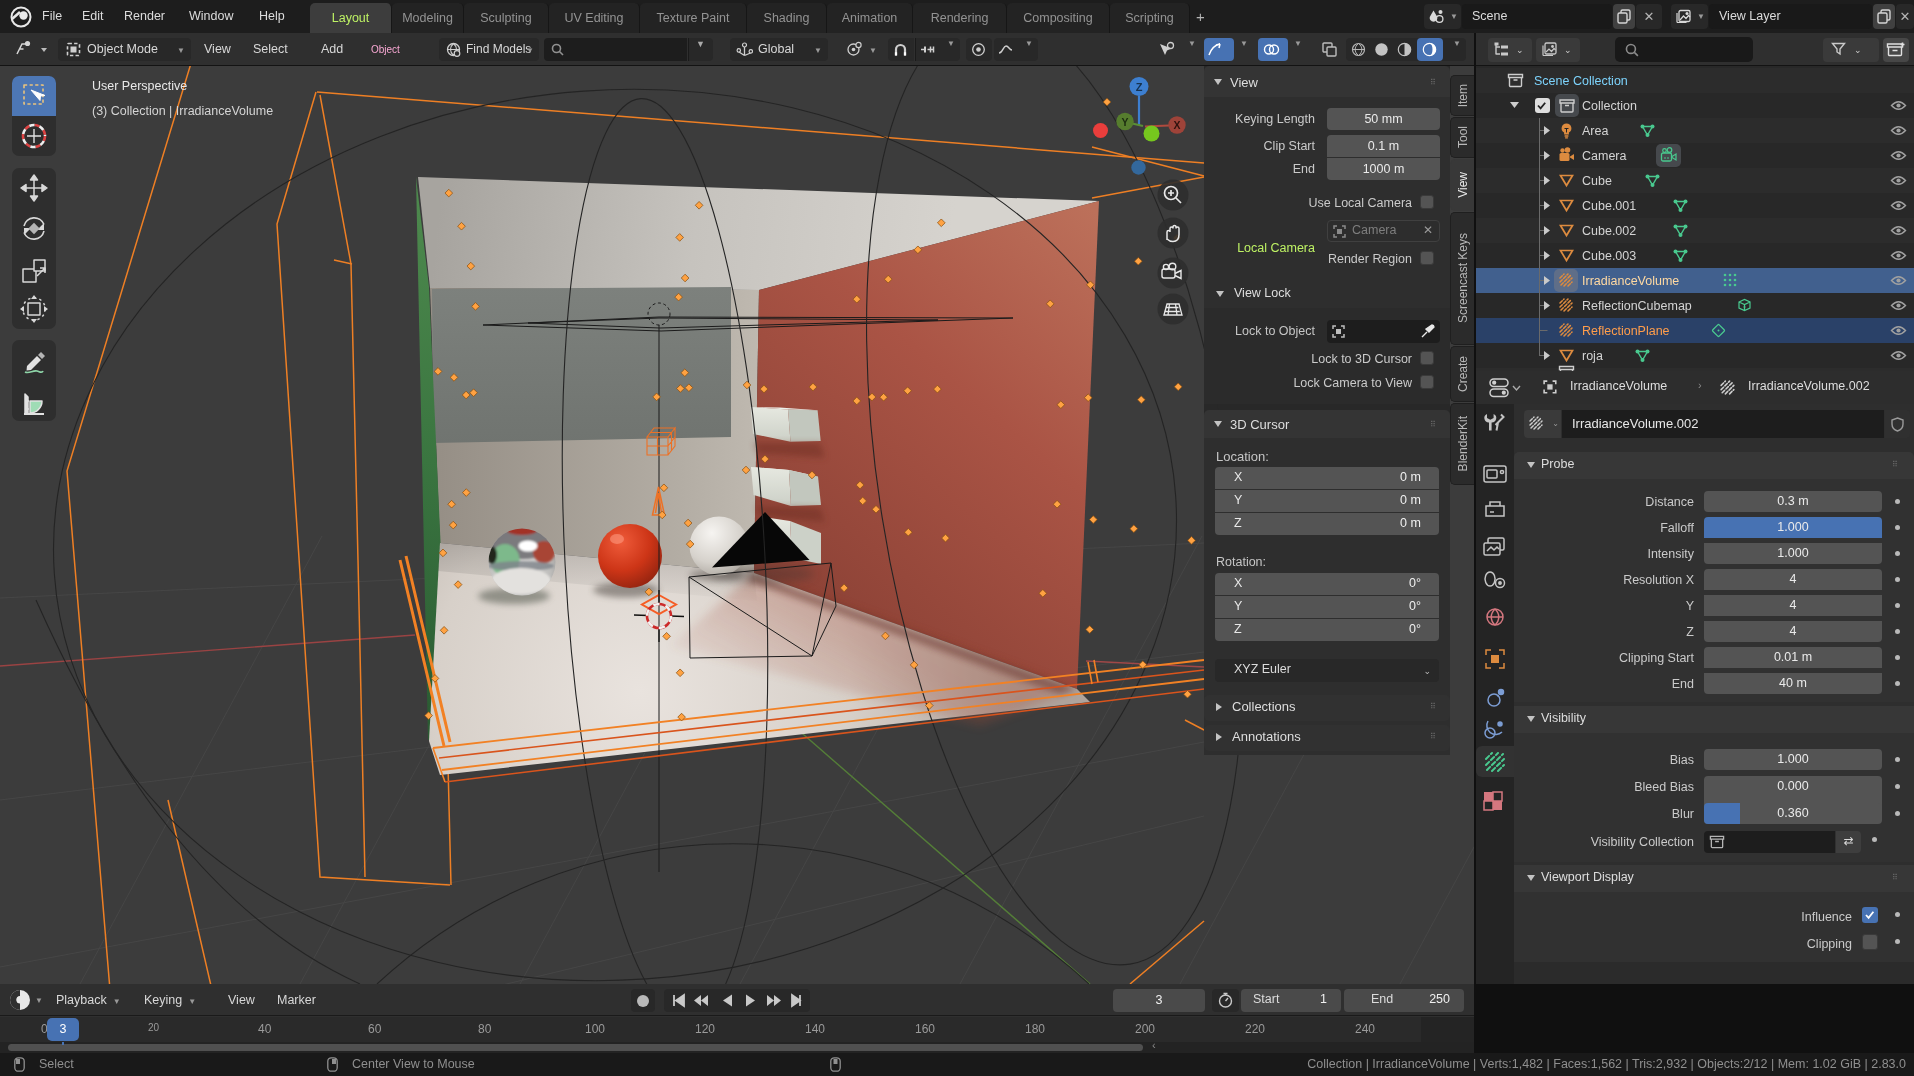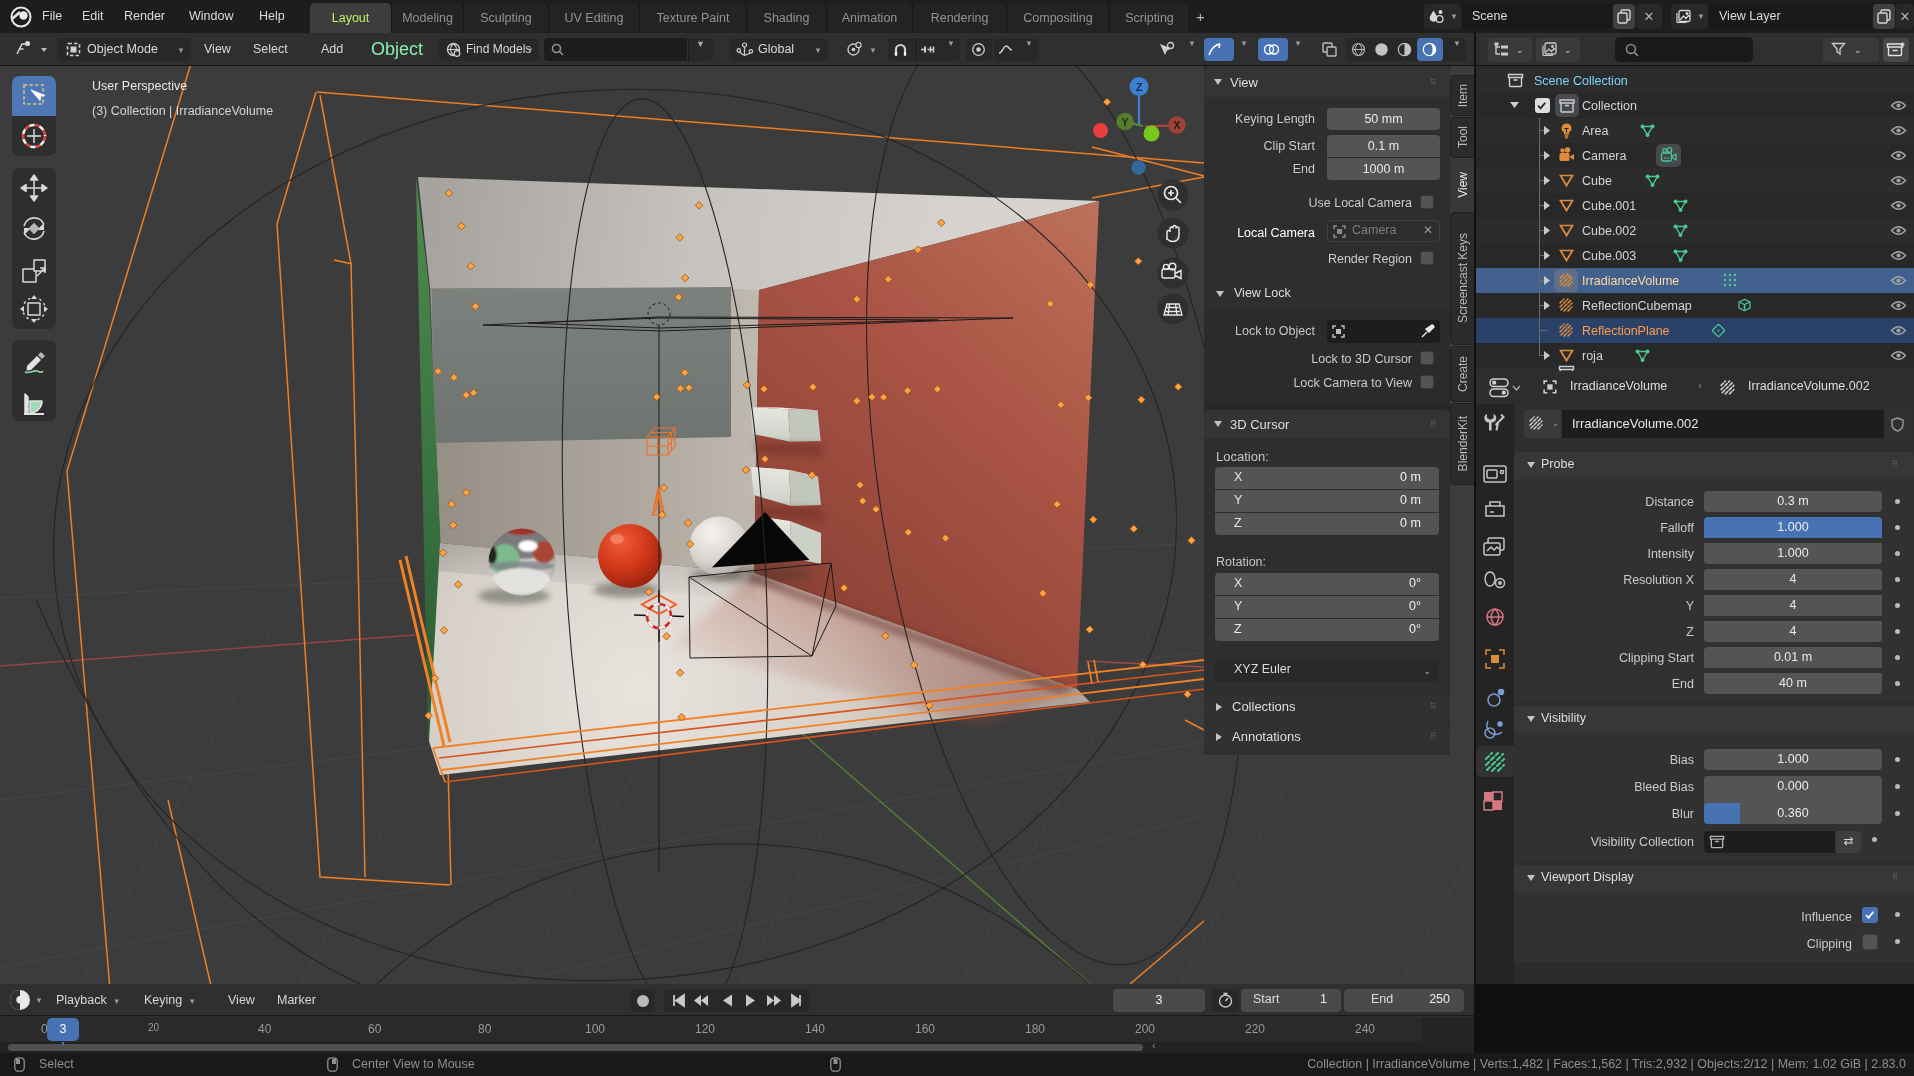--- a/index.html
+++ b/index.html
@@ -106,21 +106,21 @@
         <path d="M25 8 l5 4 M30 8 l-5 4" stroke="#999" stroke-width="0"></path>
         <path d="M27 9 l6 0 -3 4 z" fill="#bbb"></path>
       </svg>
 <div class="hbtn" style="left:58px;width:133px"><svg class="abs" style="left:7px;top:3px" width="17" height="17" viewBox="0 0 17 17">
           <rect x="2.5" y="2.5" width="12" height="12" rx="1" fill="none" stroke="#cfcfcf" stroke-width="1.6" stroke-dasharray="3.4 2.2"></rect>
           <rect x="5.5" y="5.5" width="6" height="6" fill="#cfcfcf"></rect>
         </svg><span style="margin-left:29px">Object Mode</span><span style="position:absolute;right:6px;top:1px;color:#999;font-size:8px">▼</span></div>
 <div class="t" style="left:204px;top:5px;line-height:23px;color:#d8d8d8;font-size:12.5px">View</div>
 <div class="t" style="left:253px;top:5px;line-height:23px;color:#d8d8d8;font-size:12.5px">Select</div>
 <div class="t" style="left:321px;top:5px;line-height:23px;color:#d8d8d8;font-size:12.5px">Add</div>
-<div class="t" style="left:371px;top:5px;line-height:23px;color:#86efac;font-size:18px">Object</div>
+<div class="t" style="left:371px;top:5px;line-height:23px;color:#f9a8d4;font-size:10px">Object</div>
 <div class="hbtn" style="left:439px;width:100px"><svg class="abs" style="left:6px;top:3px" width="17" height="17" viewBox="0 0 17 17">
           <circle cx="8.5" cy="8.5" r="6" fill="none" stroke="#cfcfcf" stroke-width="1.3"></circle>
           <path d="M2.5 8.5 h12 M8.5 2.5 c-4 3.5 -4 8.5 0 12 M8.5 2.5 c4 3.5 4 8.5 0 12" stroke="#cfcfcf" stroke-width="1.1" fill="none"></path>
           <circle cx="12" cy="12.5" r="2.8" fill="#2a2a2a" stroke="#cfcfcf" stroke-width="1.2"></circle>
         </svg><span style="margin-left:27px;font-size:12px">Find Models</span><span style="position:absolute;right:5px;top:1px;color:#999;font-size:8px">▼</span></div>
 <div class="abs" style="left:544px;top:5px;width:143px;height:23px;background:#1d1d1d;border-radius:4px 0 0 4px">
         <svg class="abs" style="left:6px;top:4px" width="15" height="15" viewBox="0 0 15 15">
           <circle cx="6.5" cy="6.5" r="4" fill="none" stroke="#909090" stroke-width="1.6"></circle>
           <path d="M9.5 9.5 l3.5 3.5" stroke="#909090" stroke-width="1.6"></path>
         </svg>
@@ -575,21 +575,21 @@
 <div class="grip" style="left:226px;top:12px;letter-spacing:1px;font-size:8px">⠿</div>
 <div class="abs" style="left:0;top:31px;width:246px;height:307px;background:#2e2e2e"></div>
 <div class="lbl" style="left:10px;top:46px;width:101px">Keying Length</div>
 <div class="fld" style="left:123px;top:42px;width:113px;height:22px;line-height:22px">50 mm</div>
 <div class="lbl" style="left:10px;top:73px;width:101px">Clip Start</div>
 <div class="fld" style="left:123px;top:69px;width:113px;height:22px;line-height:22px;border-radius:4px 4px 0 0">0.1 m</div>
 <div class="lbl" style="left:10px;top:96px;width:101px">End</div>
 <div class="fld" style="left:123px;top:92px;width:113px;height:22px;line-height:22px;border-radius:0 0 4px 4px">1000 m</div>
 <div class="lbl" style="left:10px;top:130px;width:198px">Use Local Camera</div>
 <div class="chk" style="left:216px;top:129px"></div>
-<div class="lbl" style="left:10px;top:160px;width:101px;color:#ffffff">Local Camera</div>
+<div class="lbl" style="left:10px;top:175px;width:101px;color:#bef264">Local Camera</div>
 <div class="abs" style="left:123px;top:154px;width:113px;height:22px;background:#2d2d2d;border:1px solid #404040;border-radius:4px">
 <svg class="abs" style="left:4px;top:3px" width="15" height="15" viewBox="0 0 15 15">
         <path d="M2 5 v-3 h3 M10 2 h3 v3 M13 10 v3 h-3 M5 13 h-3 v-3" stroke="#8a8a8a" stroke-width="1.5" fill="none"></path>
         <rect x="5" y="5" width="5" height="5" fill="#8a8a8a"></rect>
       </svg>
 <span style="position:absolute;left:24px;top:2px;color:#7e7e7e;font-size:12.5px">Camera</span>
 <span style="position:absolute;right:6px;top:2px;color:#9a9a9a;font-size:12px">✕</span>
     </div>
 <div class="lbl" style="left:10px;top:186px;width:198px">Render Region</div>
 <div class="chk" style="left:216px;top:185px"></div>

